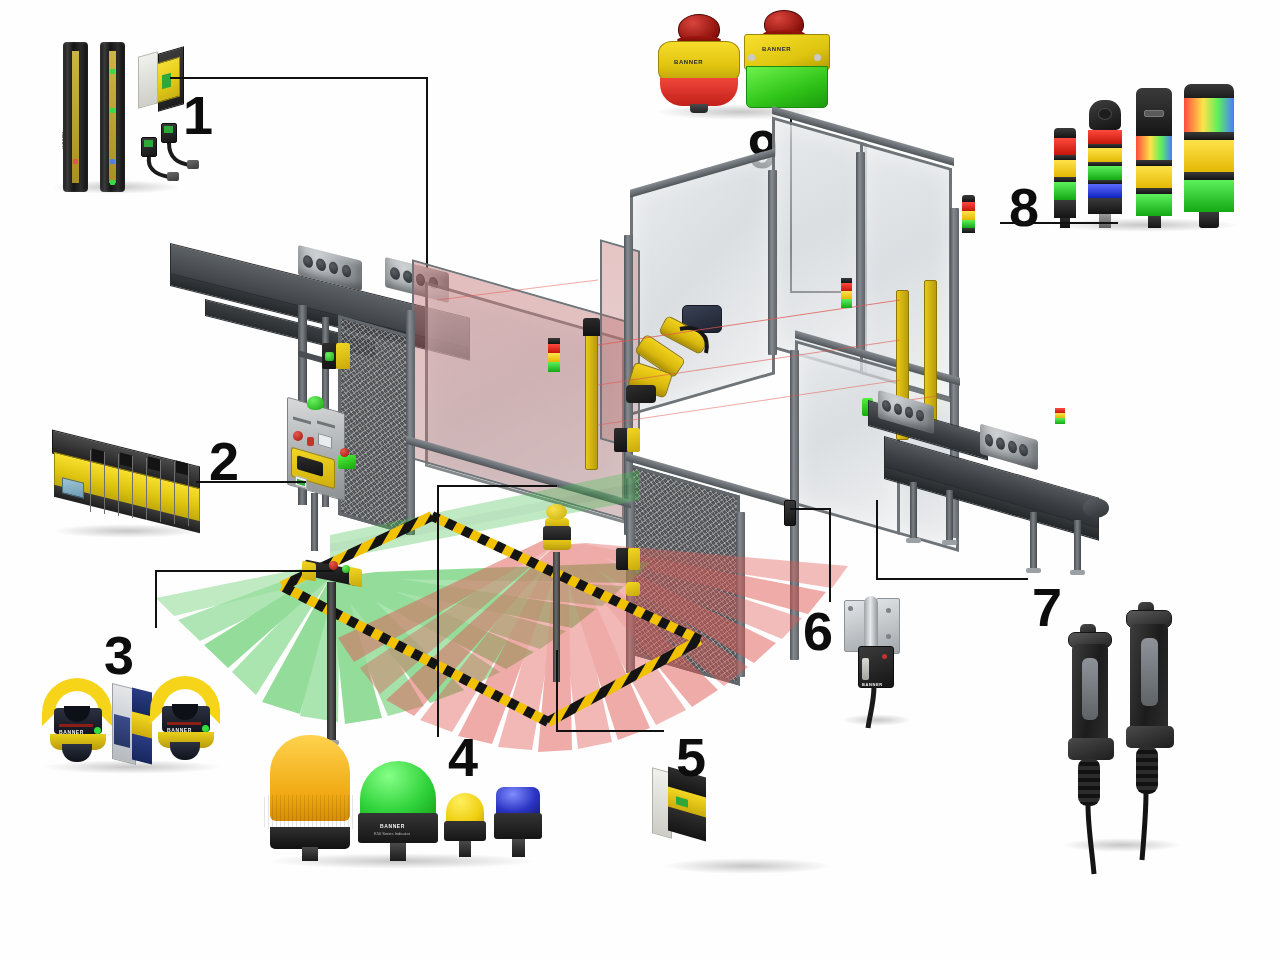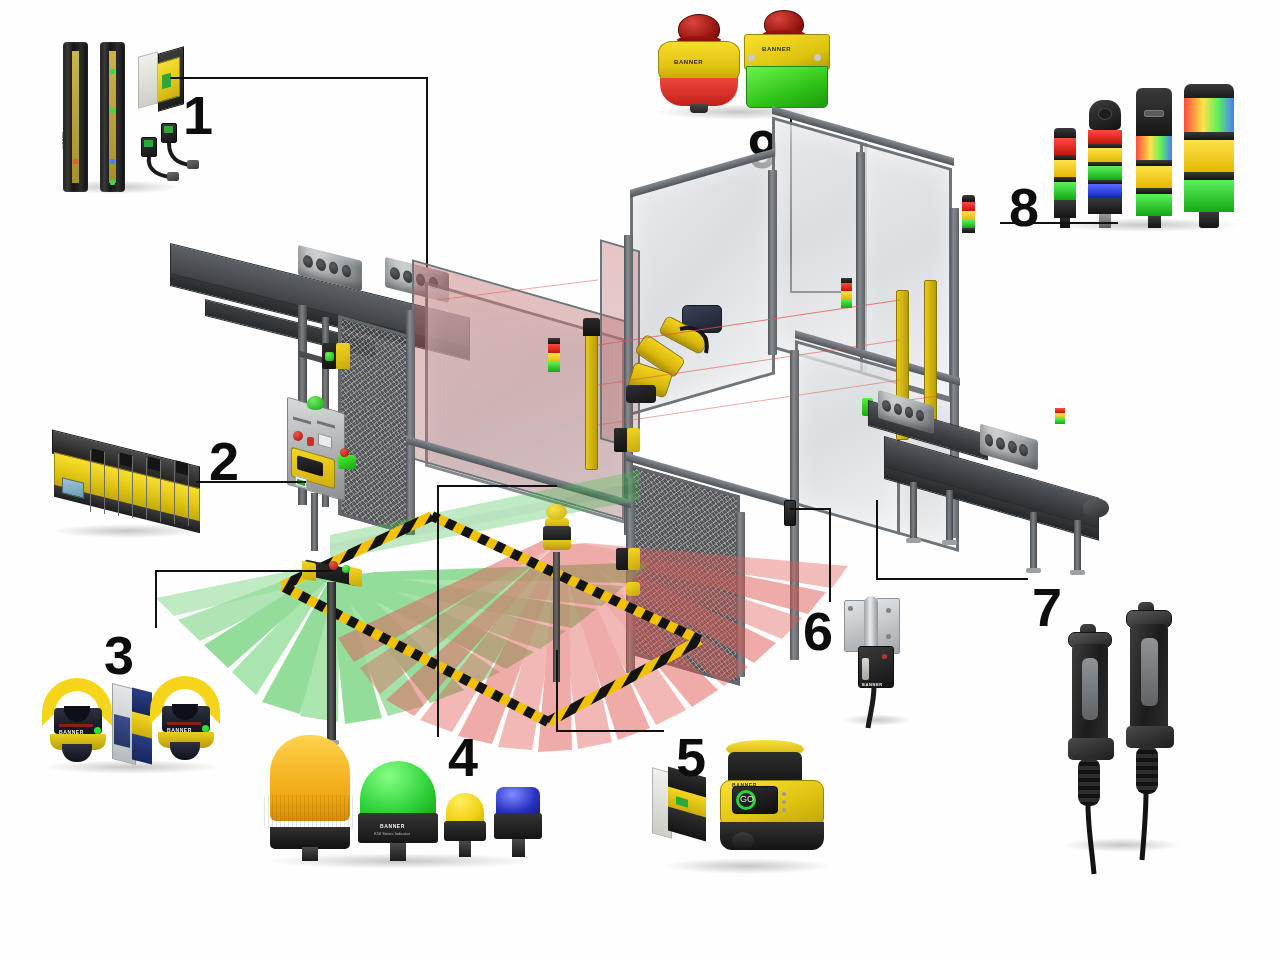--- a/index.html
+++ b/index.html
@@ -797,47 +797,20 @@
       <div style="position:absolute; left:16px; top:2px; width:38px; height:22px; transform:skewY(16deg);
                   background:linear-gradient(180deg,#2e2e2e,#141414);"></div>
       <div style="position:absolute; left:16px; top:22px; width:38px; height:22px; transform:skewY(16deg);
                   background:linear-gradient(180deg,#f3d722,#c8a90b);"></div>
       <div style="position:absolute; left:16px; top:42px; width:38px; height:24px; transform:skewY(16deg);
                   background:linear-gradient(180deg,#2e2e2e,#141414);"></div>
       <div style="position:absolute; left:24px; top:28px; width:12px; height:8px; transform:skewY(16deg);
                   background:#2fa83a;"></div>
     </div>
 
-    <div style="position:absolute; left:60px; top:0px; width:120px; height:118px;">
-
-      <div style="position:absolute; left:14px; top:0px; width:78px; height:18px; border-radius:40px/10px;
-                  background:linear-gradient(180deg,#f7e03a,#cfae0c);"></div>
-
-      <div style="position:absolute; left:16px; top:12px; width:74px; height:34px; border-radius:6px;
-                  background:linear-gradient(180deg,#2e2e2e,#141414);"></div>
-
-      <div style="position:absolute; left:8px; top:40px; width:104px; height:48px; border-radius:10px;
-                  background:linear-gradient(160deg,#f7e03a,#e0c40f 55%,#bca50b); border:1px solid #9a8509;"></div>
-
-      <div style="position:absolute; left:20px; top:46px; width:46px; height:28px; border-radius:4px;
-                  background:linear-gradient(160deg,#2f2f2f,#0f0f0f); border:1px solid #0a0a0a;"></div>
-      <div style="position:absolute; left:24px; top:50px; width:20px; height:20px; border-radius:50%;
-                  border:3px solid #2fd23a;"></div>
-      <div style="position:absolute; left:27px; top:54px; width:16px; text-align:center;
-                  font-size:9px; color:#eaeaea; font-family:'Liberation Sans',sans-serif;">GO</div>
-      <div style="position:absolute; left:70px; top:52px; width:4px; height:4px; border-radius:50%; background:#9a9a9a;"></div>
-      <div style="position:absolute; left:70px; top:60px; width:4px; height:4px; border-radius:50%; background:#9a9a9a;"></div>
-      <div style="position:absolute; left:70px; top:68px; width:4px; height:4px; border-radius:50%; background:#9a9a9a;"></div>
-      <div class="brand dark" style="left:20px; top:42px; font-size:5px;">BANNER</div>
-
-      <div style="position:absolute; left:8px; top:82px; width:104px; height:28px; border-radius:0 0 12px 12px;
-                  background:linear-gradient(180deg,#323232,#141414);"></div>
-      <div style="position:absolute; left:20px; top:92px; width:22px; height:18px; border-radius:50%;
-                  background:linear-gradient(180deg,#3c3c3c,#171717);"></div>
-    </div>
   </div>
 
   <div class="callout-num" style="left:676px; top:730px;">5</div>
   <div class="leader h" style="left:556px; top:730px; width:108px;"></div>
   <div class="leader v" style="left:556px; top:650px; height:82px;"></div>
 
   <div class="dev" style="left:836px; top:596px; width:80px; height:130px;">
     <div class="shadow-soft" style="left:6px; top:118px; width:70px; height:12px;"></div>
 
     <div style="position:absolute; left:8px; top:4px; width:22px; height:52px; border-radius:2px;

